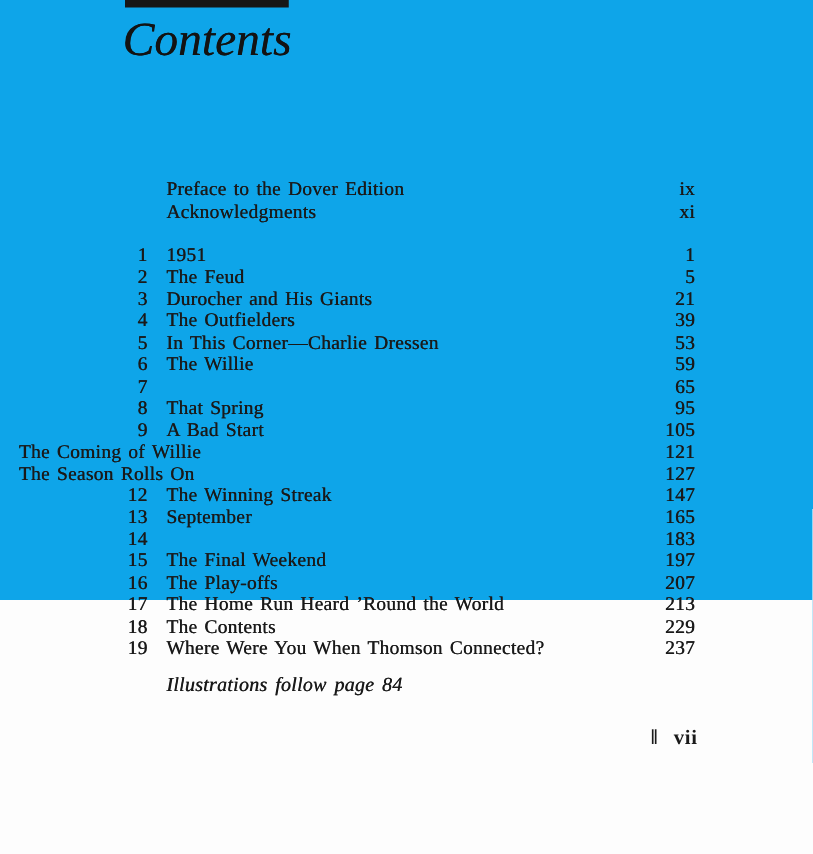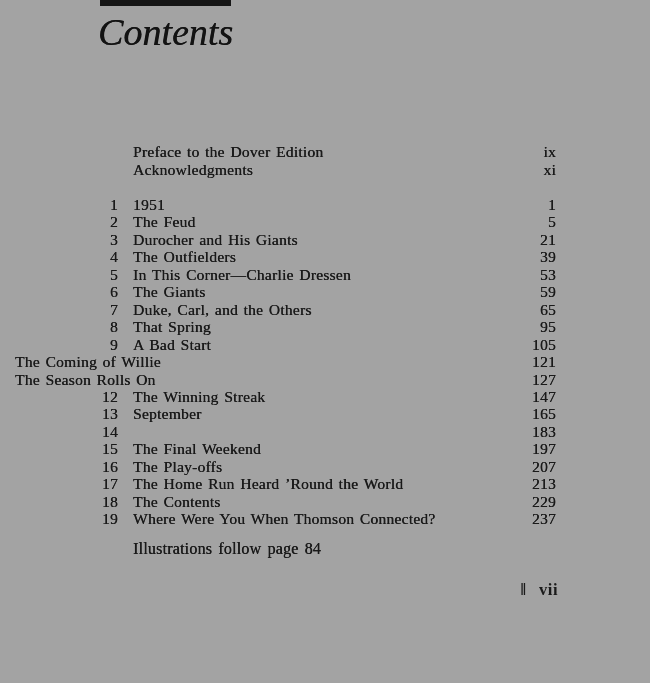--- a/index.html
+++ b/index.html
@@ -8,22 +8,22 @@
     width: 650px;
     height: 683px;
     background: #fdfdfd;
     overflow: hidden;
     font-family: "Liberation Serif", "DejaVu Serif", serif;
     color: #1a1a1a;
   }
   .page {
     position: relative;
     width: 650px;
-    height: 683px;
-    background: #a3a3a3;
+    height: 480px;
+    background: #0ea5e9;
     box-sizing: border-box;
   }
   .artifact-bar {
     position: absolute;
     left: 100px;
     top: 0;
     width: 131px;
     height: 6px;
     background: #161616;
   }
@@ -65,20 +65,21 @@
   .front-matter .toc-row .title { margin-left: 133px; }
   .toc-row .pg {
     margin-left: auto;
     text-align: right;
   }
   .illustrations-note {
     position: absolute;
     left: 133px;
     top: 540px;
     font-size: 16px;
+    font-style: italic;
     font-weight: 500;
     letter-spacing: 0.2px;
     word-spacing: 2px;
     text-shadow: 0.3px 0 0 currentColor;
   }
   .footer {
     position: absolute;
     top: 580px;
     right: 92px;
     display: flex;
@@ -136,26 +137,25 @@
         <span class="title">The Outfielders</span>
         <span class="pg">39</span>
       </div>
       <div class="toc-row">
         <span class="num">5</span>
         <span class="title">In This Corner—Charlie Dressen</span>
         <span class="pg">53</span>
       </div>
       <div class="toc-row">
         <span class="num">6</span>
-        <span class="title">The Giants</span>
+        <span class="title">The Willie</span>
         <span class="pg">59</span>
       </div>
       <div class="toc-row">
         <span class="num">7</span>
-        <span class="title">Duke, Carl, and the Others</span>
         <span class="pg">65</span>
       </div>
       <div class="toc-row">
         <span class="num">8</span>
         <span class="title">That Spring</span>
         <span class="pg">95</span>
       </div>
       <div class="toc-row">
         <span class="num">9</span>
         <span class="title">A Bad Start</span>

